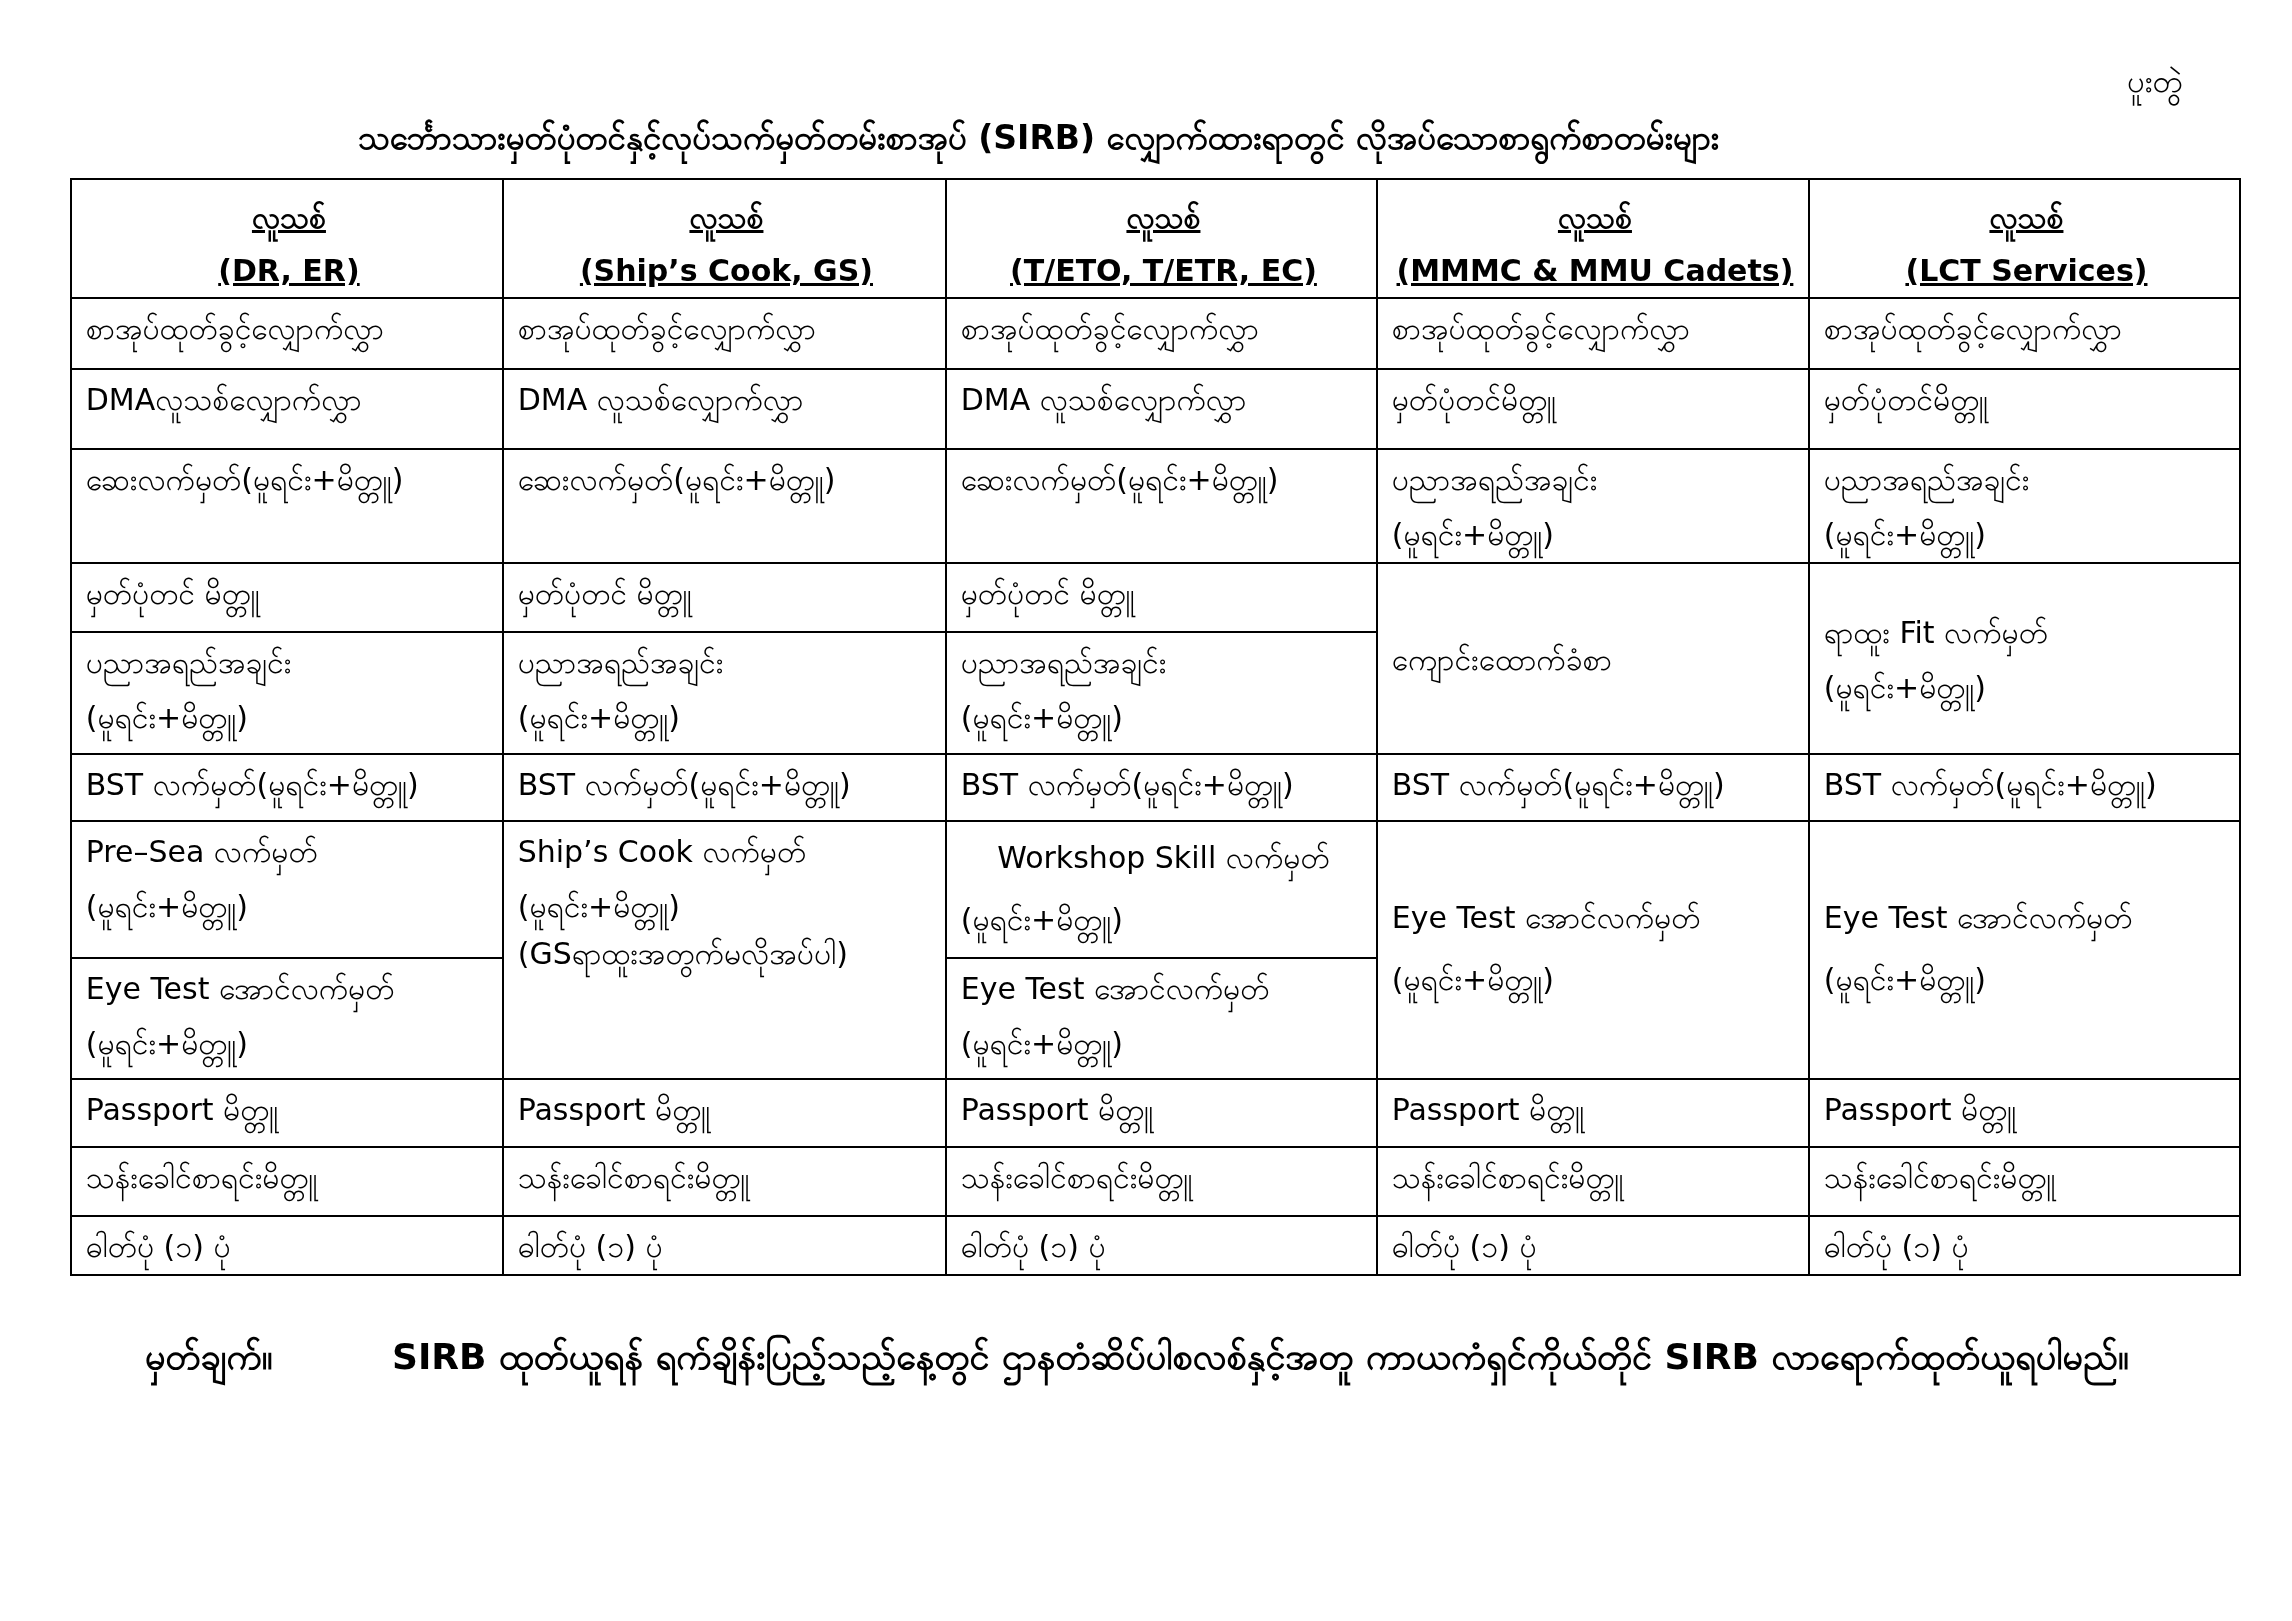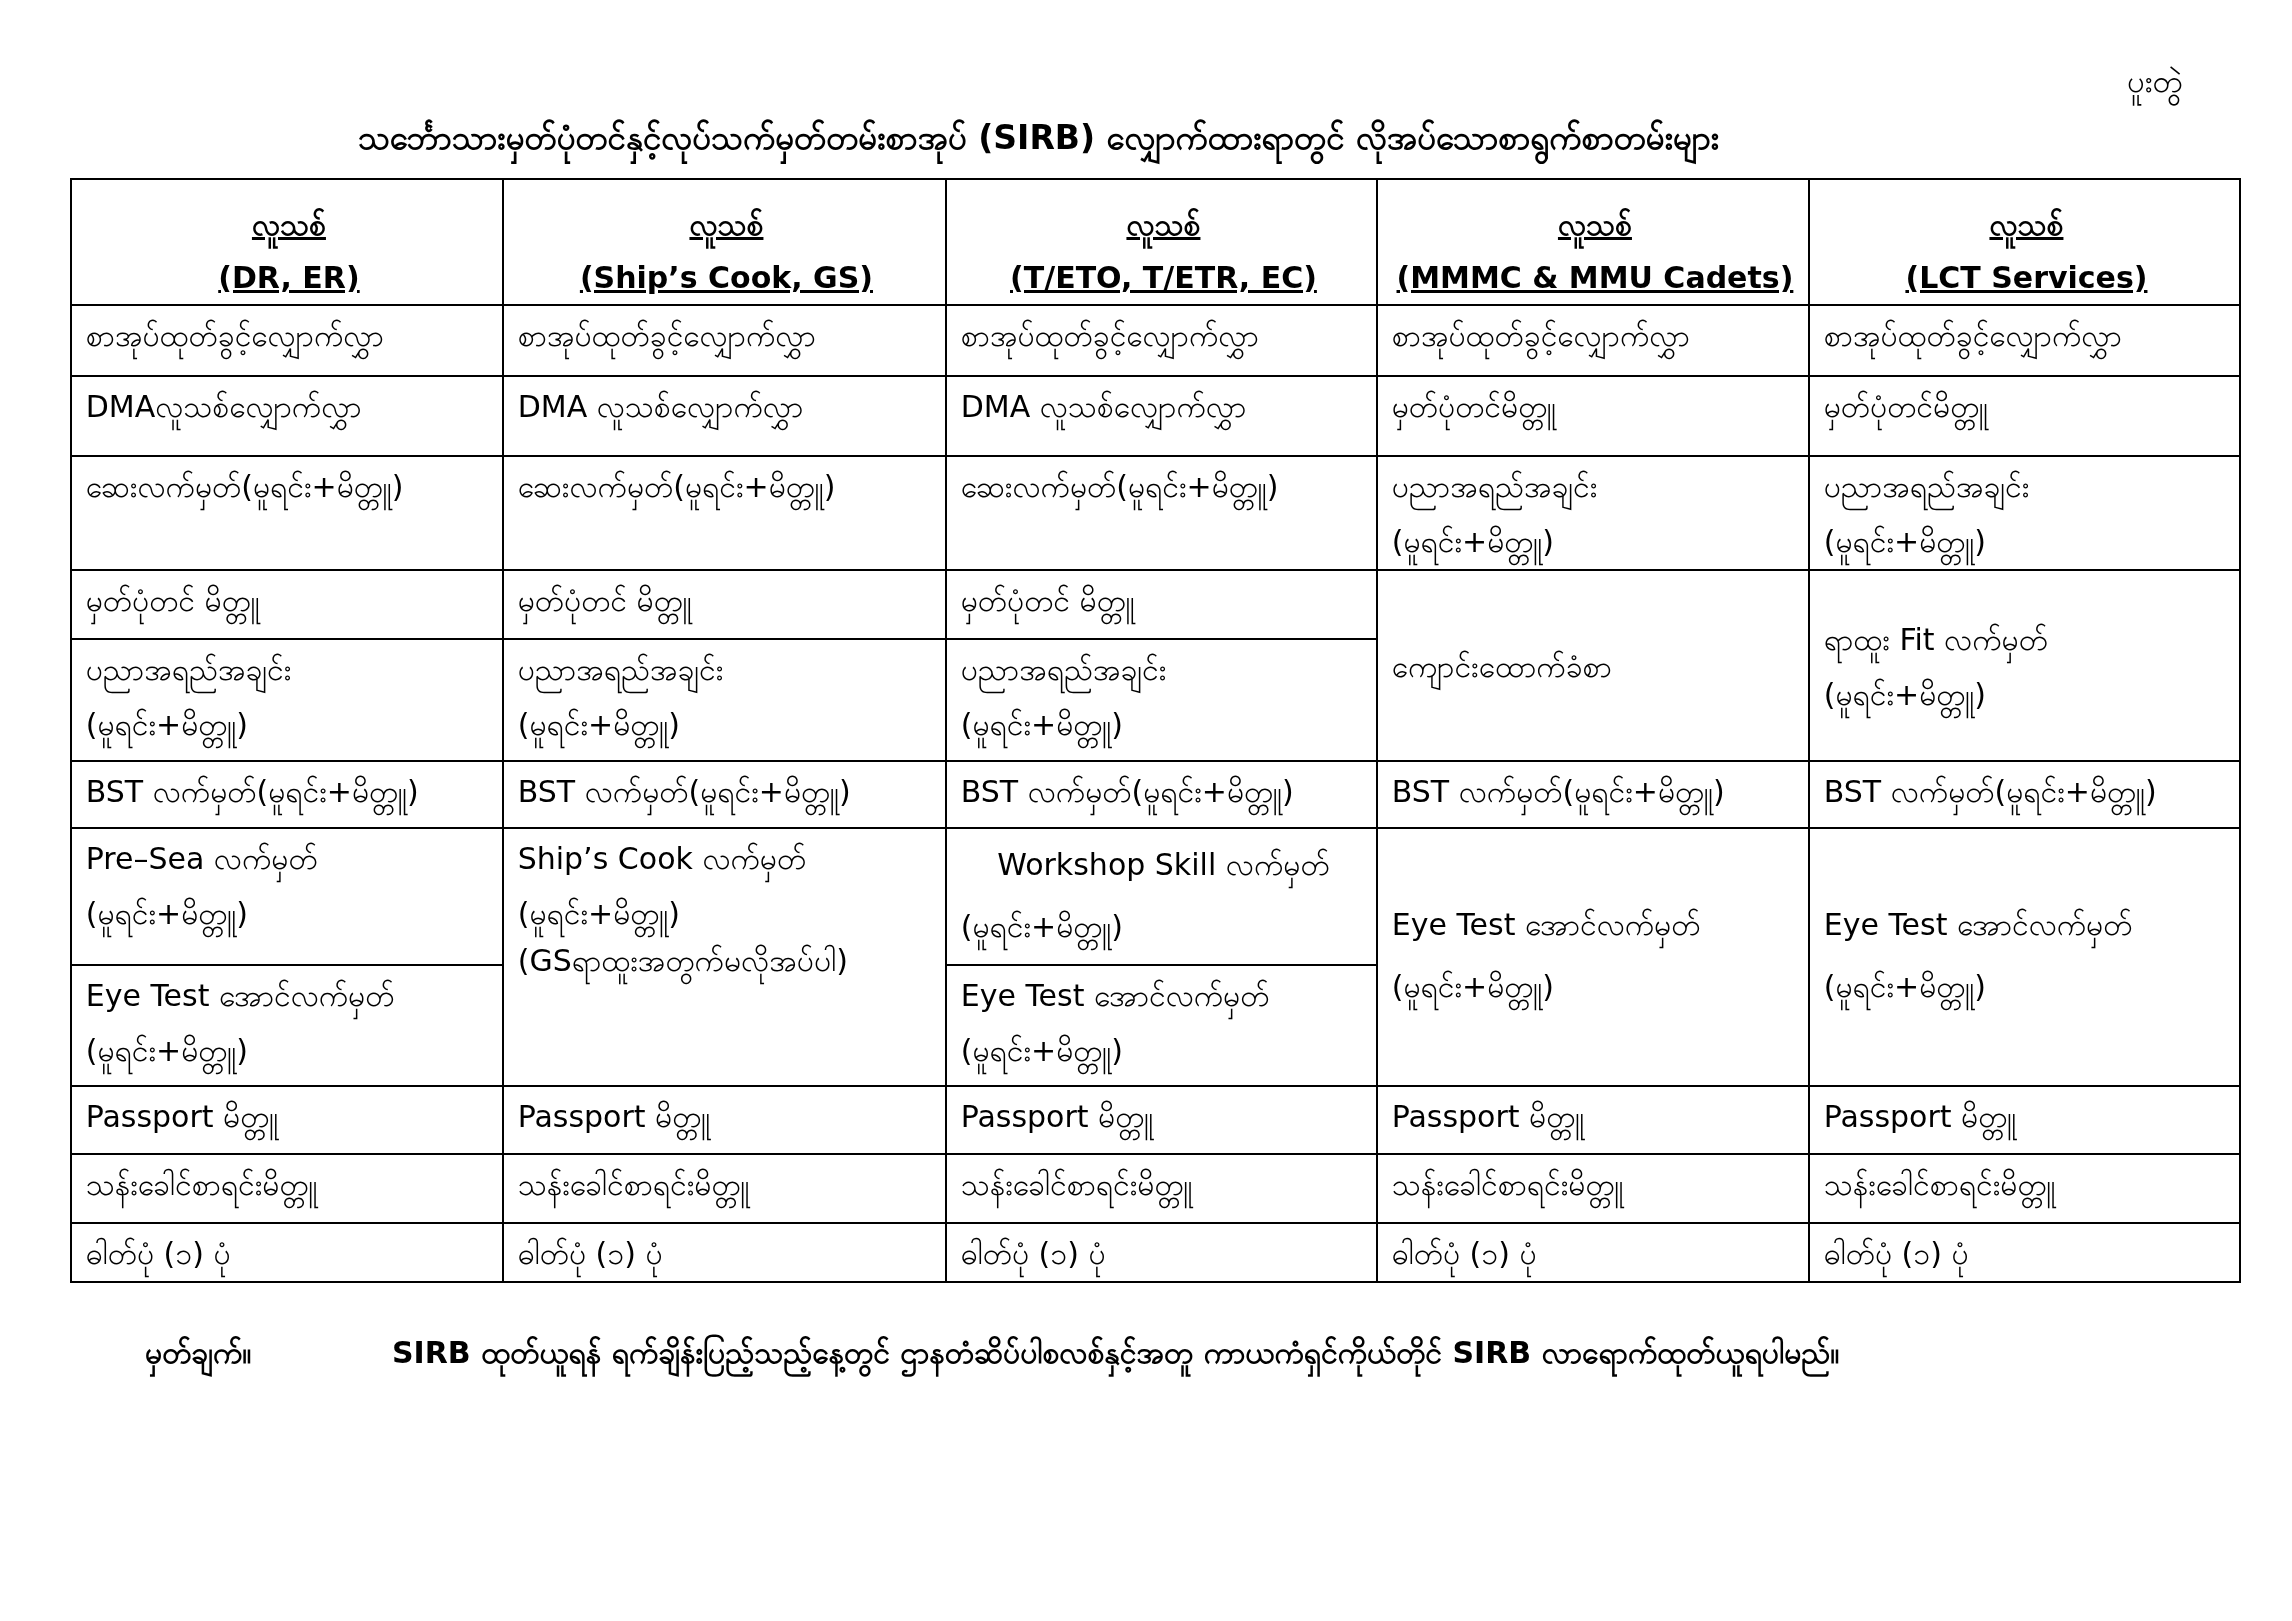--- a/index.html
+++ b/index.html
@@ -31,28 +31,28 @@
     vertical-align: top;
     font-size: 30px; line-height: 55px;
     padding: 2px 9.8px 0 13.7px;
     font-weight: normal;
     text-align: left;
     overflow: hidden;
     white-space: nowrap;
   }
   table.req th {
     text-align: center; font-weight: bold; line-height: 53px;
-    padding-top: 18px;
+    padding-top: 11px;
   }
   table.req th span { display: block; text-decoration: underline; }
   table.req td.mid { vertical-align: middle; }
   table.req td.tall { line-height: 57px; }
   .line { display: block; }
   .note {
-    position: absolute; top: 1333px; font-size: 30px; font-weight: bold;
+    position: absolute; top: 1333px; font-size: 36px; font-weight: bold;
   }
   .note-label { left: 145px; }
   .note-text { left: 392px; }
 </style>
 </head>
 <body>
 
 <div class="page-label">ပူးတွဲ</div>
 <div class="doc-title">သင်္ဘောသားမှတ်ပုံတင်နှင့်လုပ်သက်မှတ်တမ်းစာအုပ် (SIRB) လျှောက်ထားရာတွင် လိုအပ်သောစာရွက်စာတမ်းများ</div>
 

